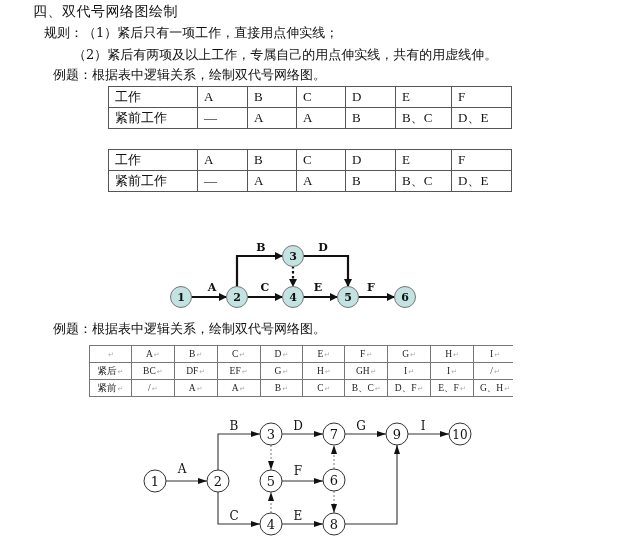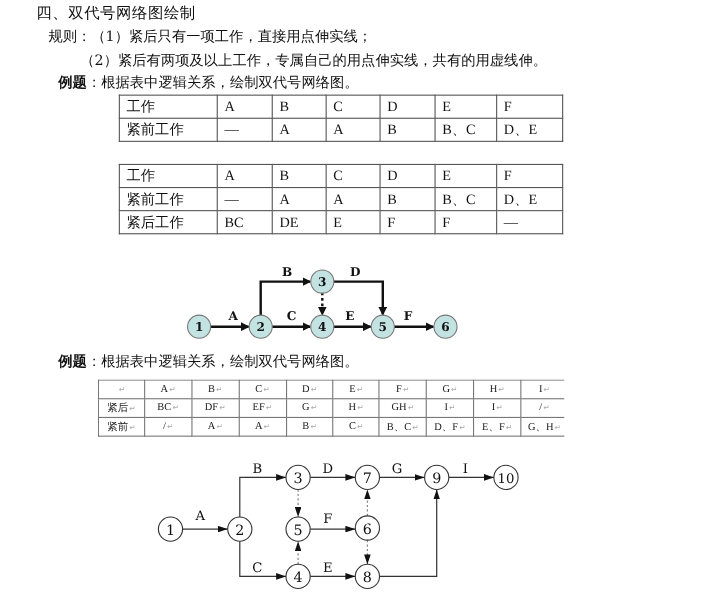--- a/index.html
+++ b/index.html
@@ -3,21 +3,21 @@
 <meta charset="utf-8">
 <style>
   html, body { margin:0; padding:0; background:#ffffff; }
   body { width:641px; height:540px; position:relative; overflow:hidden;
          font-family:"DejaVu Serif","Liberation Serif",serif; color:#111; }
   .abs { position:absolute; white-space:nowrap; }
   .h1 { left:33px; top:3px; font-size:14px; font-weight:normal; letter-spacing:0.5px; }
   .rule1 { left:44px; top:24px; font-size:13px; }
   .rule2 { left:73px; top:46px; font-size:13px; }
   .ex { font-size:13px; }
-  .ex b { font-weight:bold; }
+  .ex b { font-weight:normal; }
   table.t { position:absolute; border-collapse:collapse; font-family:"Liberation Serif",serif; }
   table.t td { border:1px solid #555; padding:0 0 0 6px; font-size:13px; text-align:left; vertical-align:middle; }
   table.t3 { position:absolute; border-collapse:collapse; font-family:"Liberation Serif",serif; }
   table.t3 td { border:1px solid #777; padding:0; font-size:9.5px; text-align:center; vertical-align:middle; height:16px; color:#222; }
   .mark { color:#aaa; font-size:7px; margin-left:1px; }
   svg text { font-family:"DejaVu Serif",serif; }
 </style>
 </head>
 <body>
 
@@ -80,29 +80,20 @@
     <td>F</td>
   </tr>
   <tr style="height:21px">
     <td>紧前工作</td>
     <td>—</td>
     <td>A</td>
     <td>A</td>
     <td>B</td>
     <td>B、C</td>
     <td>D、E</td>
-  </tr>
-  <tr style="height:21px">
-    <td>紧后工作</td>
-    <td>BC</td>
-    <td>DE</td>
-    <td>E</td>
-    <td>F</td>
-    <td>F</td>
-    <td>—</td>
   </tr>
 </tbody>
   </table>
 
 <svg class="abs" style="left:0;top:230px;" width="641" height="85" viewBox="0 230 641 85">
   <defs>
     <marker id="ah1" markerWidth="8" markerHeight="8" refX="7" refY="4" orient="auto" markerUnits="userSpaceOnUse">
       <path d="M0,0 L8,4 L0,8 z" fill="#111"></path>
     </marker>
   </defs>

